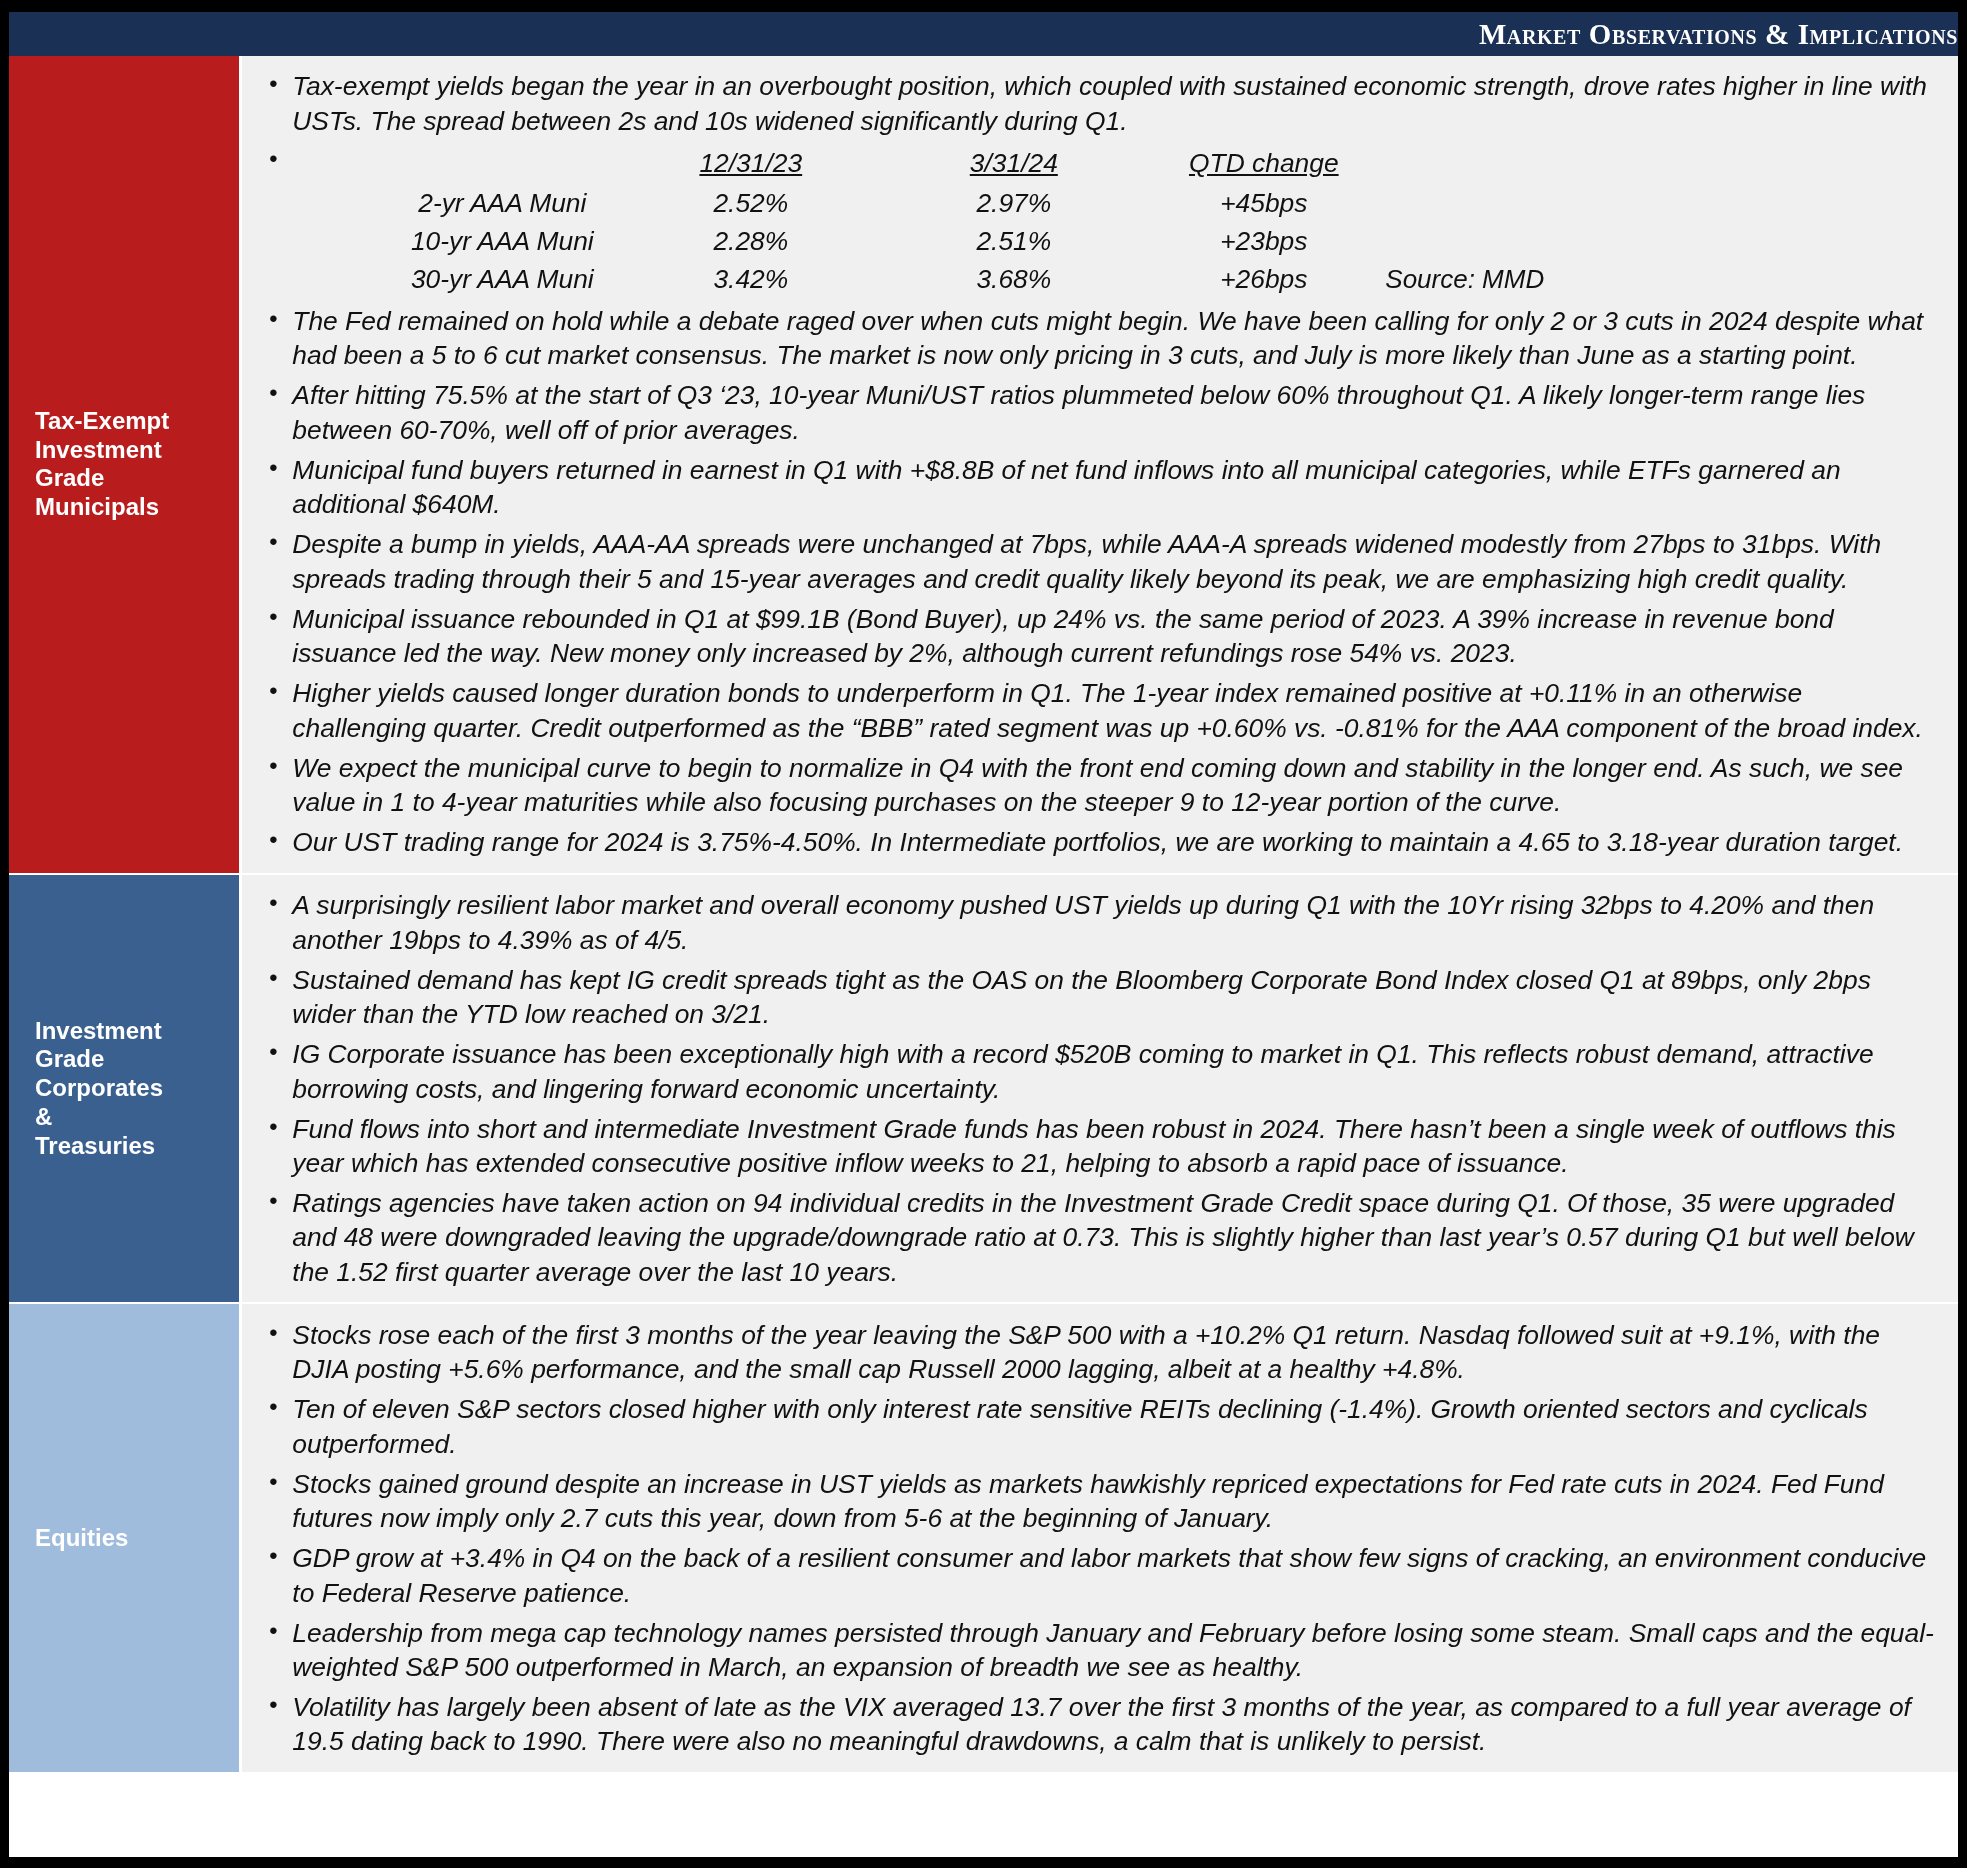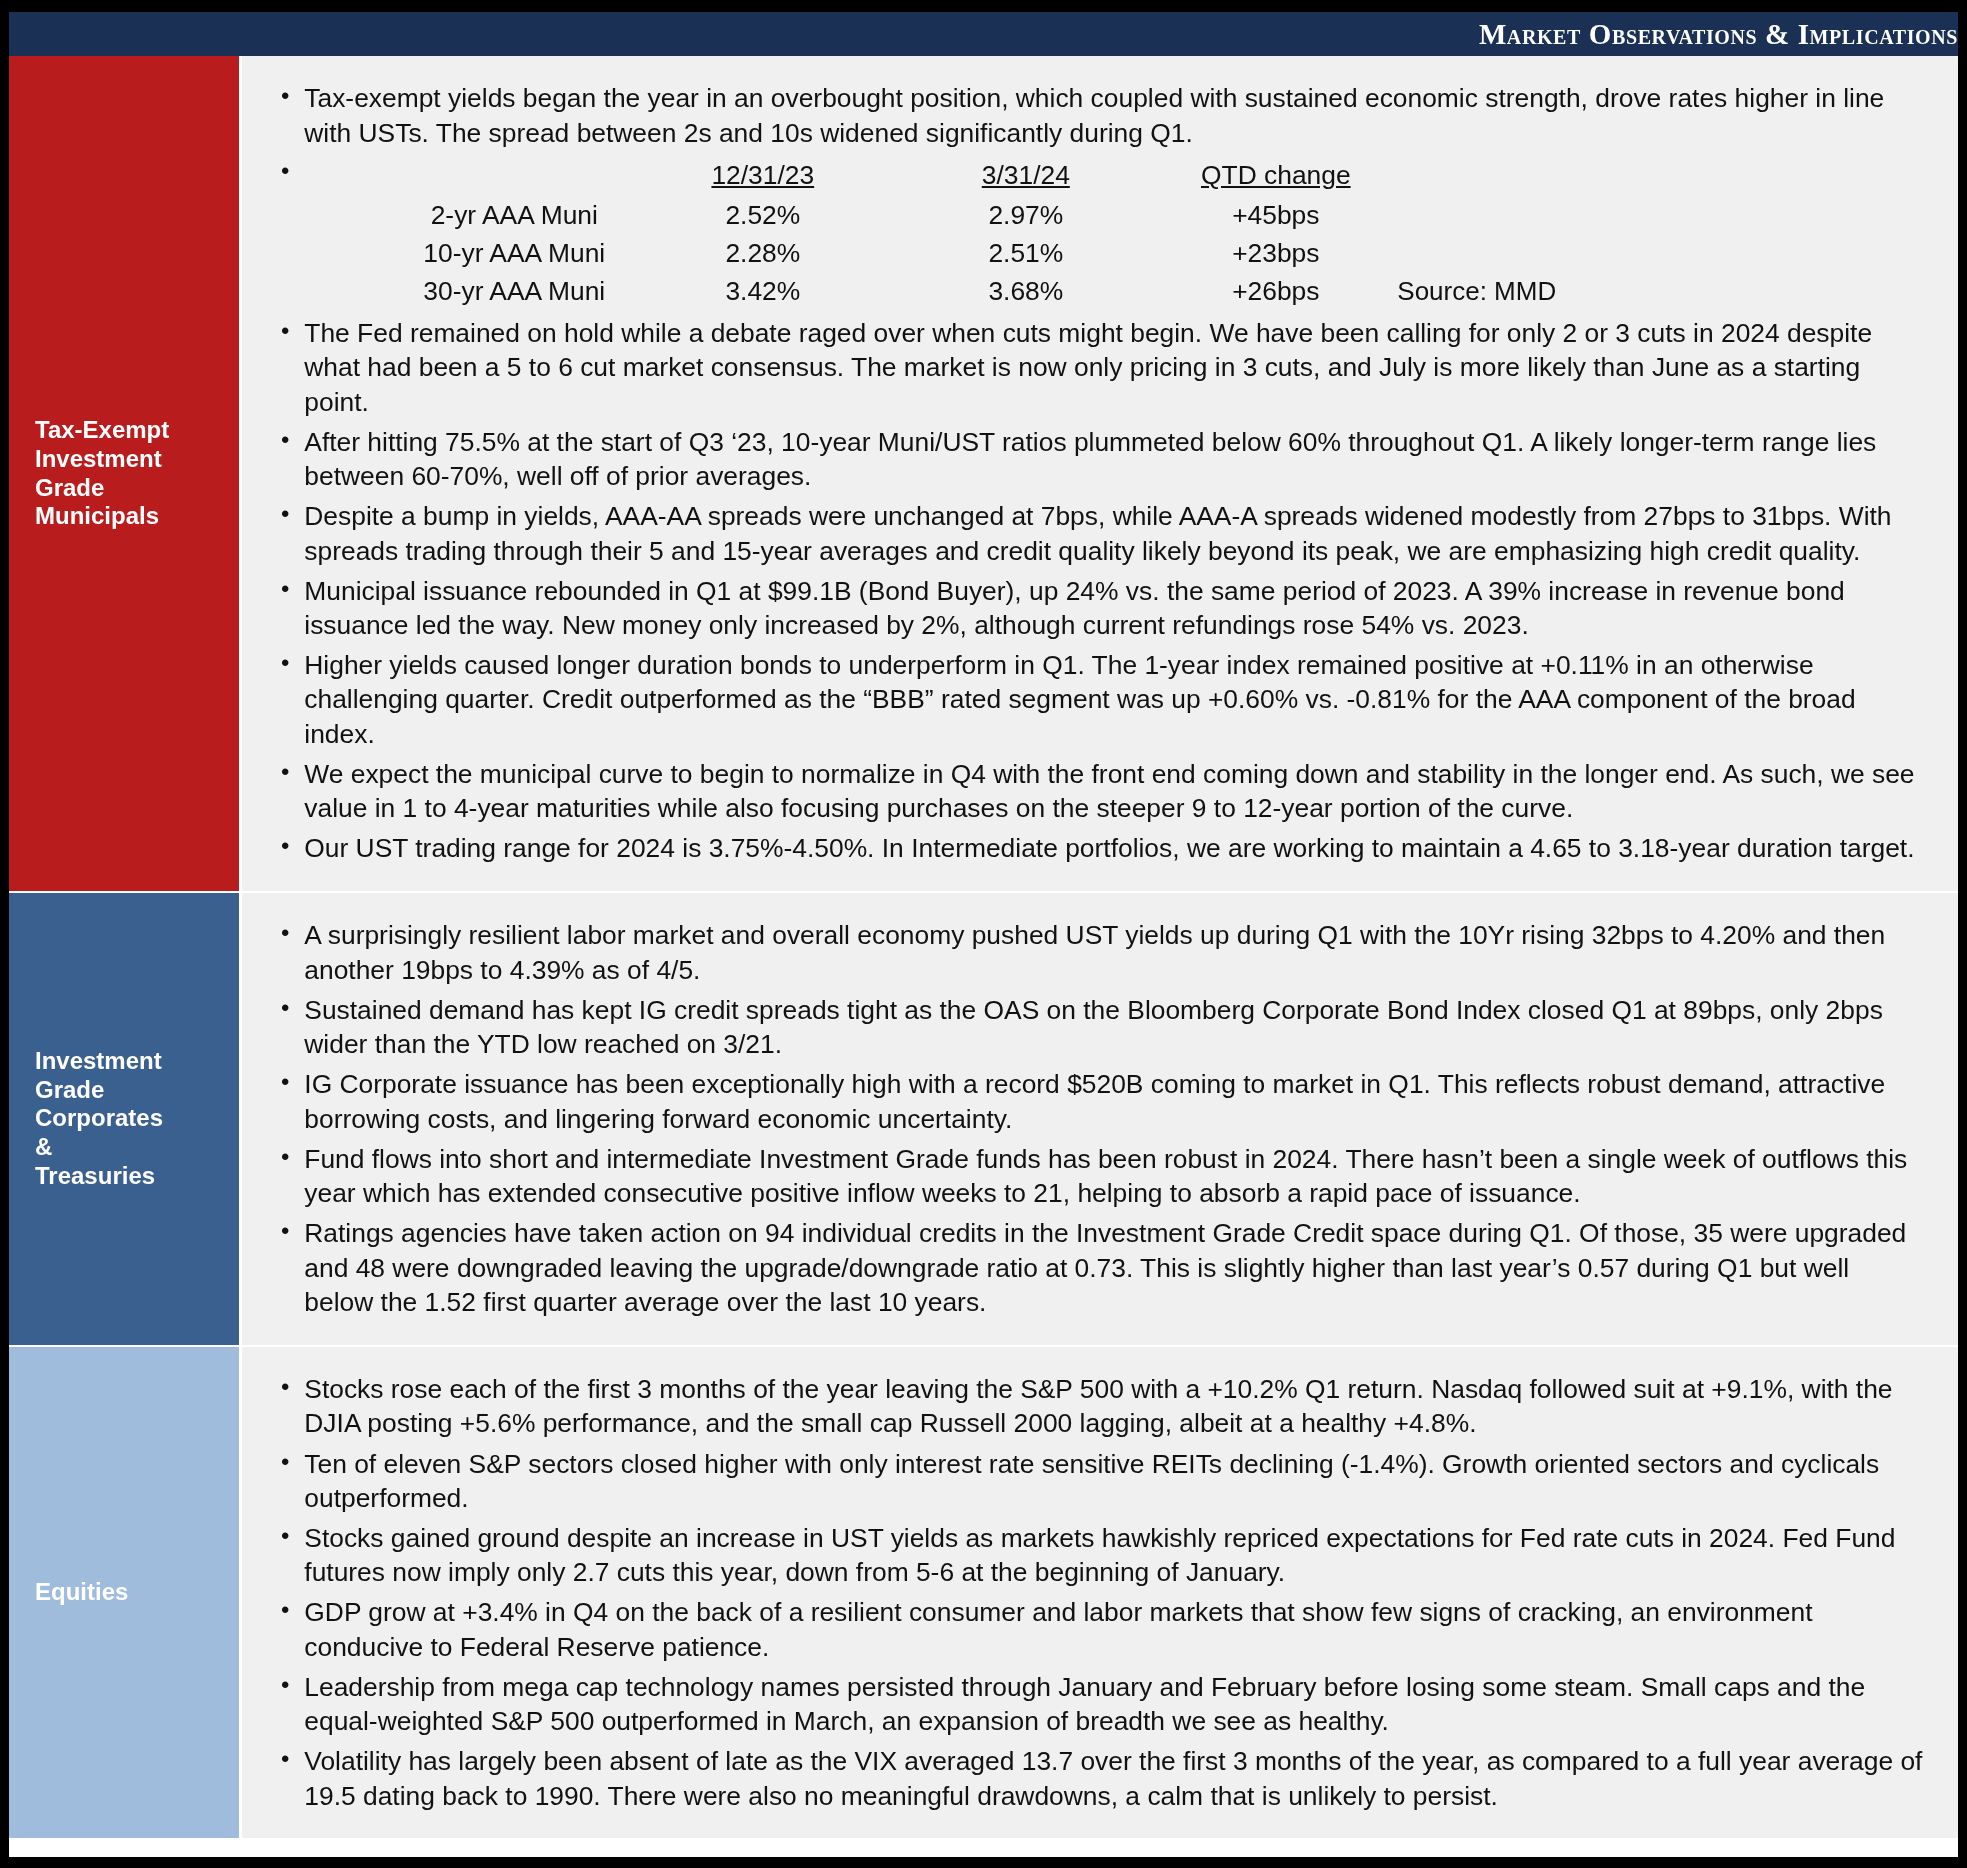--- a/index.html
+++ b/index.html
@@ -78,23 +78,24 @@
 
   .section-body {
     flex: 1;
     box-sizing: border-box;
     padding: 13.4px 21px 13.4px 17.3px;
     background: #f0f0f0;
   }
 
   
   ul.bullets {
-    margin: 12px;
+    margin: 0;
     padding: 0;
     list-style: none;
+    font-style: italic;
   }
   ul.bullets > li {
     position: relative;
     padding-left: 33px;
     margin: 0 0 5.8px 0;
     font-size: 26.4px;
     line-height: 1.30;
     color: #111111;
     font-stretch: condensed;
     text-align: left;
@@ -200,20 +201,21 @@
                     <td class="c-c">+26bps</td>
                   </tr>
                 </tbody>
               </table>
               <div class="source-note">Source: MMD</div>
             </div>
           </li>
 
           <li>The Fed remained on hold while a debate raged over when cuts might begin. We have been calling for only 2 or 3 cuts in 2024 despite what had been a 5 to 6 cut market consensus. The market is now only pricing in 3 cuts, and July is more likely than June as a starting point.</li>
           <li>After hitting 75.5% at the start of Q3 ‘23, 10-year Muni/UST ratios plummeted below 60% throughout Q1. A likely longer-term range lies between 60-70%, well off of prior averages.</li>
+          <li>Municipal fund buyers returned in earnest in Q1 with +$8.8B of net fund inflows into all municipal categories, while ETFs garnered an additional $640M.</li>
           <li>Despite a bump in yields, AAA-AA spreads were unchanged at 7bps, while AAA-A spreads widened modestly from 27bps to 31bps. With spreads trading through their 5 and 15-year averages and credit quality likely beyond its peak, we are emphasizing high credit quality.</li>
           <li>Municipal issuance rebounded in Q1 at $99.1B (Bond Buyer), up 24% vs. the same period of 2023. A 39% increase in revenue bond issuance led the way. New money only increased by 2%, although current refundings rose 54% vs. 2023.</li>
           <li>Higher yields caused longer duration bonds to underperform in Q1. The 1-year index remained positive at +0.11% in an otherwise challenging quarter. Credit outperformed as the “BBB” rated segment was up +0.60% vs. -0.81% for the AAA component of the broad index.</li>
           <li>We expect the municipal curve to begin to normalize in Q4 with the front end coming down and stability in the longer end. As such, we see value in 1 to 4-year maturities while also focusing purchases on the steeper 9 to 12-year portion of the curve.</li>
           <li>Our UST trading range for 2024 is 3.75%-4.50%. In Intermediate portfolios, we are working to maintain a 4.65 to 3.18-year duration target.</li>
         </ul>
       </div>
     </div>
 
     <div class="section">

